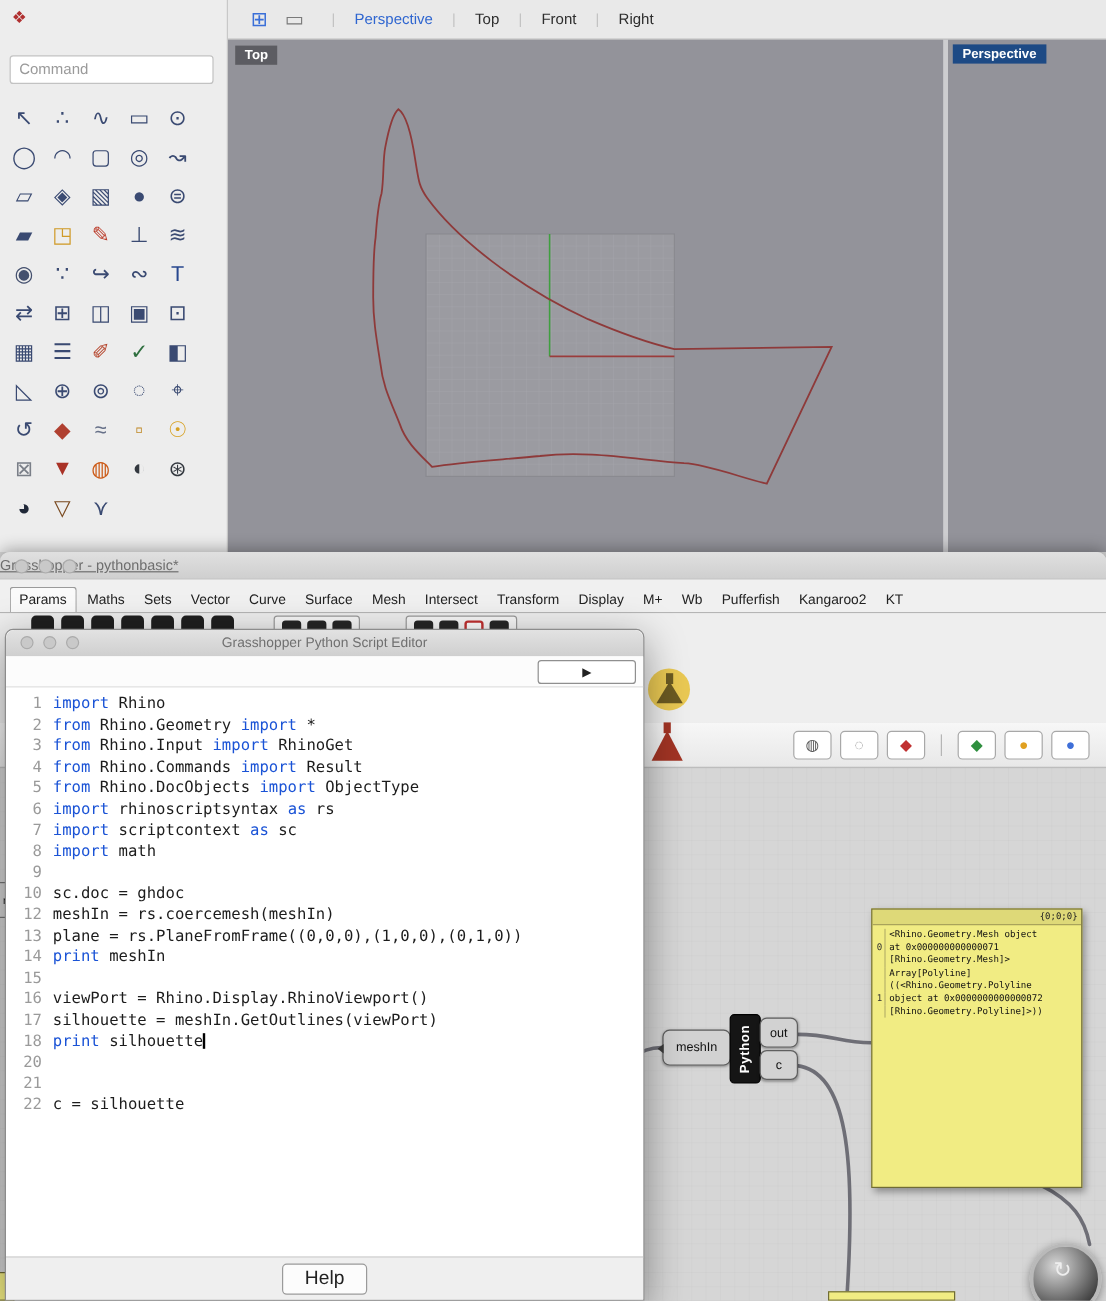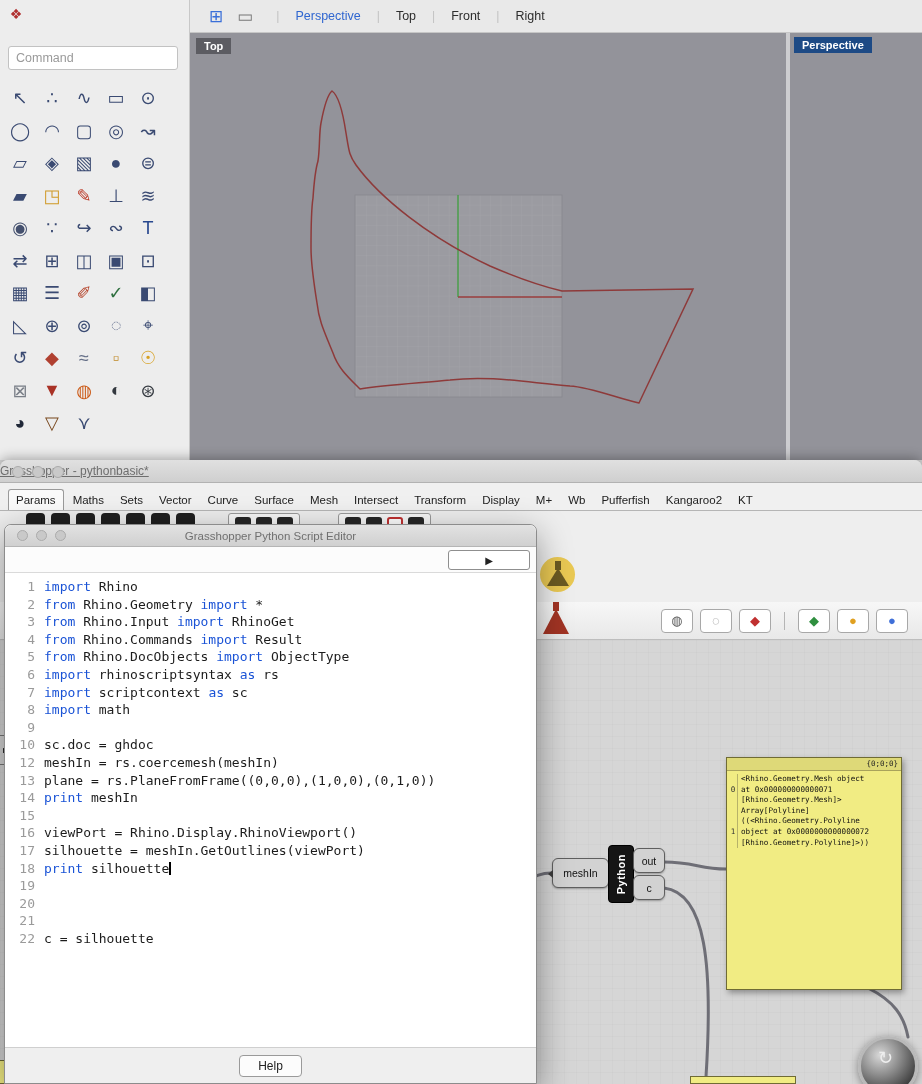--- a/index.html
+++ b/index.html
@@ -97,21 +97,21 @@
 #ed-title{text-align:center;font-size:11.5px;color:#707070;line-height:22px;}
 #ed-toolbar{height:26px;background:#fcfcfc;border-bottom:1px solid #dadada;position:relative;}
 #run-button{position:absolute;right:6px;top:3px;width:82px;height:20px;background:#fff;border:1px solid #8f8f8f;border-radius:3px;font-size:10px;color:#222;display:flex;align-items:center;justify-content:center;}
 #ed-code{position:absolute;left:0;top:48px;right:0;bottom:36px;overflow:hidden;padding-top:5px;background:#fff;}
 .cline{display:flex;font-family:"DejaVu Sans Mono",monospace;font-size:13px;line-height:17.6px;}
 .ln{width:30px;flex:none;text-align:right;color:#9a9a9a;margin-right:9px;}
 .lc{white-space:pre;color:#1c1c1c;}
 .kw{color:#1a53d6;}
 .caret{display:inline-block;width:1.5px;height:13px;background:#000;vertical-align:-2px;}
 #ed-footer{position:absolute;left:0;bottom:0;width:100%;height:36px;background:#efefef;border-top:1px solid #cfcfcf;display:flex;align-items:center;justify-content:center;}
-#help-button{padding:3px 18px;background:#fcfcfc;border:1px solid #9a9a9a;border-radius:4px;font-size:12px;color:#222;}
+#help-button{padding:3px 18px;background:#fcfcfc;border:1px solid #9a9a9a;border-radius:4px;font-size:16px;color:#222;}
 </style>
 </head>
 <body>
 
 <div id="stage">
 
   <div id="rhino-left">
     <div id="app-icon">❖</div>
     <input id="command-input" placeholder="Command" style="">
     <div id="tool-grid">
@@ -424,24 +424,20 @@
           </div>
           <div class="cline">
             <span class="ln">17</span>
             <span class="lc">silhouette = meshIn.GetOutlines(viewPort)</span>
           </div>
           <div class="cline">
             <span class="ln">18</span>
             <span class="lc"><span class="kw">print</span> silhouette<span class="caret"></span></span>
           </div>
           <div class="cline">
-            <span class="ln">19</span>
-            <span class="lc"></span>
-          </div>
-          <div class="cline">
             <span class="ln">20</span>
             <span class="lc"></span>
           </div>
           <div class="cline">
             <span class="ln">21</span>
             <span class="lc"></span>
           </div>
           <div class="cline">
             <span class="ln">22</span>
             <span class="lc">c = silhouette</span>

